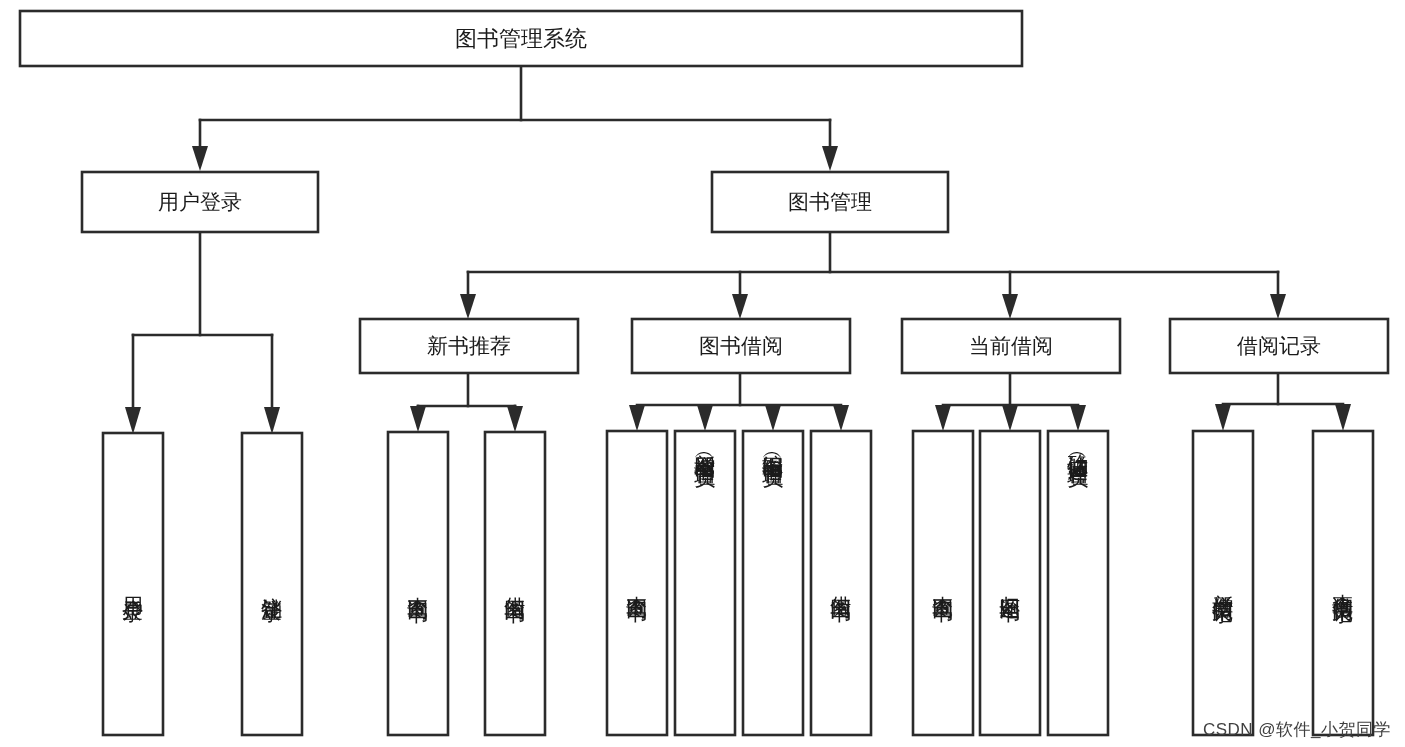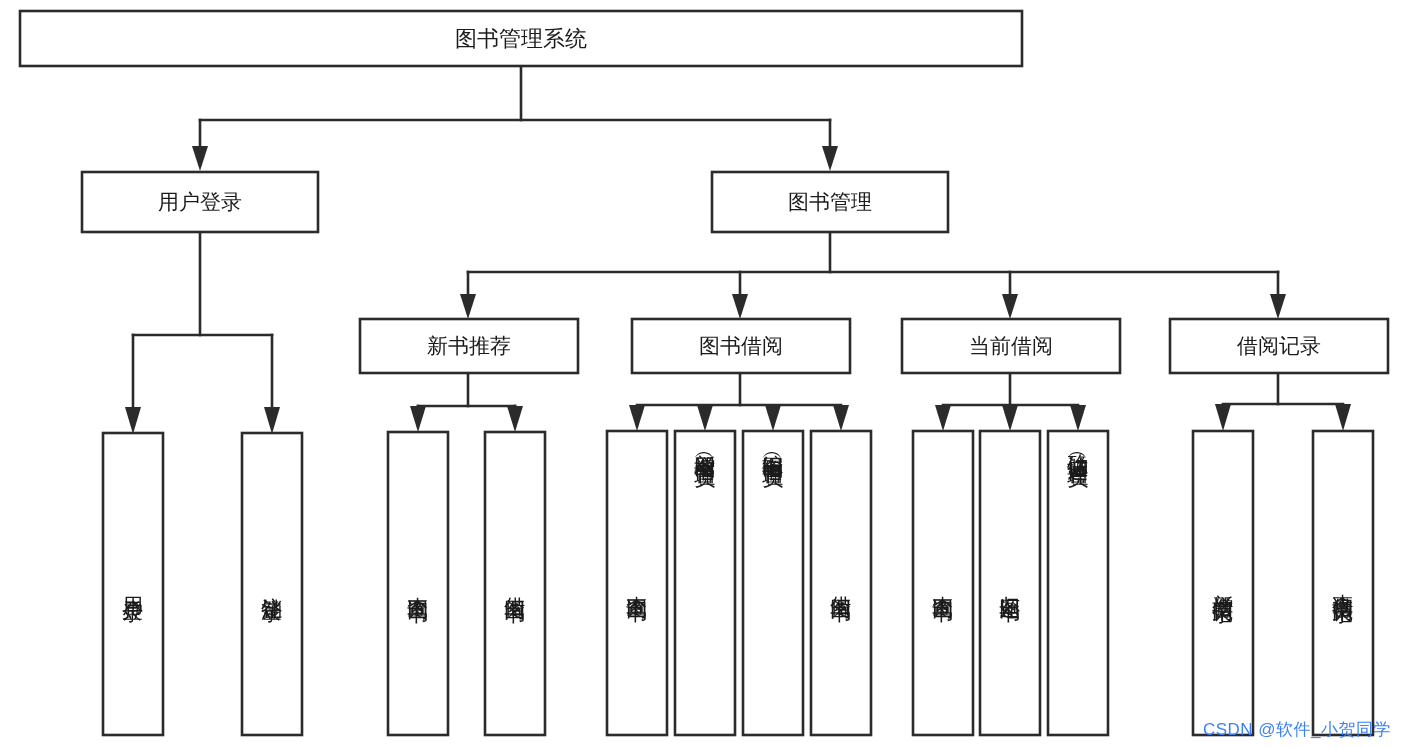--- a/index.html
+++ b/index.html
@@ -71,21 +71,21 @@
     color: #1b1b1b;
     white-space: nowrap;
     text-align: center;
   }
   .watermark {
     position: absolute;
     right: 14px;
     bottom: 6px;
     font-family: "Liberation Sans", "DejaVu Sans", sans-serif;
     font-size: 17px;
-    color: #3b82f6;
+    color: #404040;
     white-space: nowrap;
     letter-spacing: 0.5px;
   }
 </style>
 </head>
 <body>
 
 <div id="diagram-root">
 
   <svg class="canvas" viewBox="0 0 1405 747" xmlns="http://www.w3.org/2000/svg">

